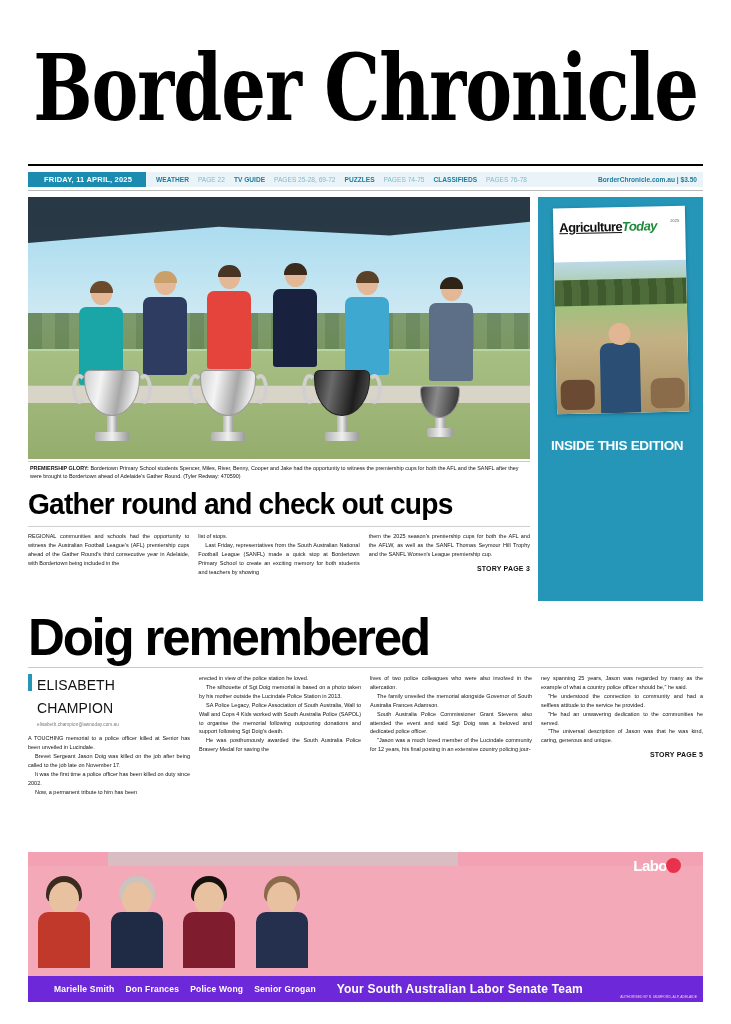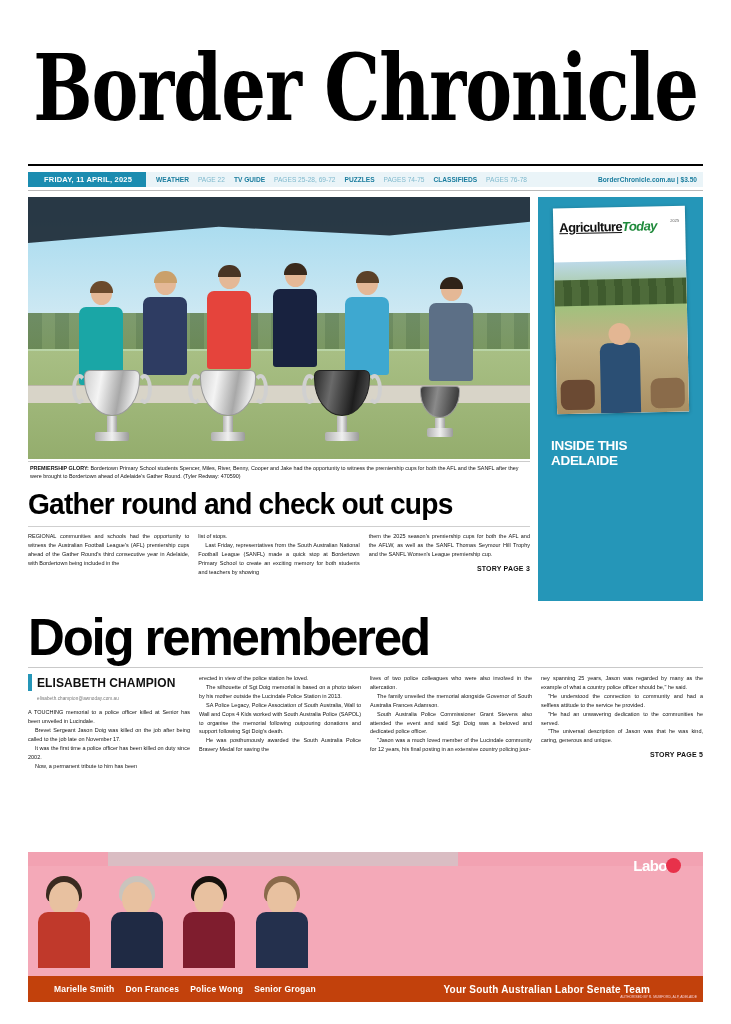--- a/index.html
+++ b/index.html
@@ -255,21 +255,21 @@
   .doig-body {
     display: flex;
     margin: 6px 28px 0 28px;
     gap: 9px;
   }
   .doig-body .c { flex: 1; font-size: 5.5px; line-height: 1.62; text-align: justify; color:#111; }
   .doig-body .c p { text-indent: 7px; }
   .doig-body .c p.first { text-indent: 0; }
   .byline { display: flex; gap: 5px; margin-bottom: 6px; align-items: flex-start;}
   .byline-bar { width: 4px; height: 17px; background: #2596b8; flex: none; }
-  .byline-name { font-size: 12px; font-weight: bold; letter-spacing: .1px; color: #111; }
+  .byline-name { font-size: 14px; font-weight: normal; letter-spacing: .1px; color: #111; }
   .byline-mail { font-size: 4.6px; color: #777; margin-top: 1.5px; letter-spacing:.1px;}
 
   
   .ad {
     position: absolute;
     left: 28px; bottom: 22px;
     width: 675px; height: 150px;
     background: #f4a9b8;
     overflow: hidden;
   }
@@ -302,31 +302,31 @@
     position: absolute; right: 22px; top: 5px;
     font-size: 15px; font-weight: bold; color: #fff;
     letter-spacing: -.6px;
   }
   .ad-logo .dot {
     display:inline-block; width:15px;height:15px;border-radius:50%;
     background:#e8314a; vertical-align:-2px; margin-left:-6px;
   }
   .ad-bottom {
     position: absolute; left: 0; bottom: 0; width: 100%; height: 26px;
-    background: #c2410c;
+    background: #6d28d9;
     display: flex; align-items: center;
   }
   .ad-names {
     color: #fff; font-size: 8.5px; font-weight: bold; padding-left: 26px;
     letter-spacing: .2px;
     display: flex; gap: 11px;
   }
   .ad-tag {
-    color: #fff; font-size: 10px; font-weight: bold; margin-left: auto;
-    padding-right: 53px; letter-spacing: .2px;
+    color: #fff; font-size: 12px; font-weight: bold; margin-left: auto;
+    padding-right: 120px; letter-spacing: .2px;
   }
   .ad-auth {
     position: absolute; right: 6px; bottom: 3px;
     font-size: 3.4px; color: #f7cfd4;
   }
 </style>
 </head>
 <body>
 
 <div class="page">
@@ -464,21 +464,21 @@
           <div class="ag-photo">
             <div class="trees"></div>
             <div class="cowA"></div>
             <div class="cowB"></div>
             <div class="farmer"></div>
           </div>
         </div>
       </div>
 
       <div class="inside-panel">
-        <div class="inside-title">INSIDE THIS ADELAIDE</div>
+        <div class="inside-title">INSIDE THIS EDITION</div>
       </div>
     </div>
   </div>
 
   <div class="doig-headline">Doig remembered</div>
   <div class="doig-rule"></div>
 
   <div class="doig-body">
     <div class="c">
       <div class="byline">

